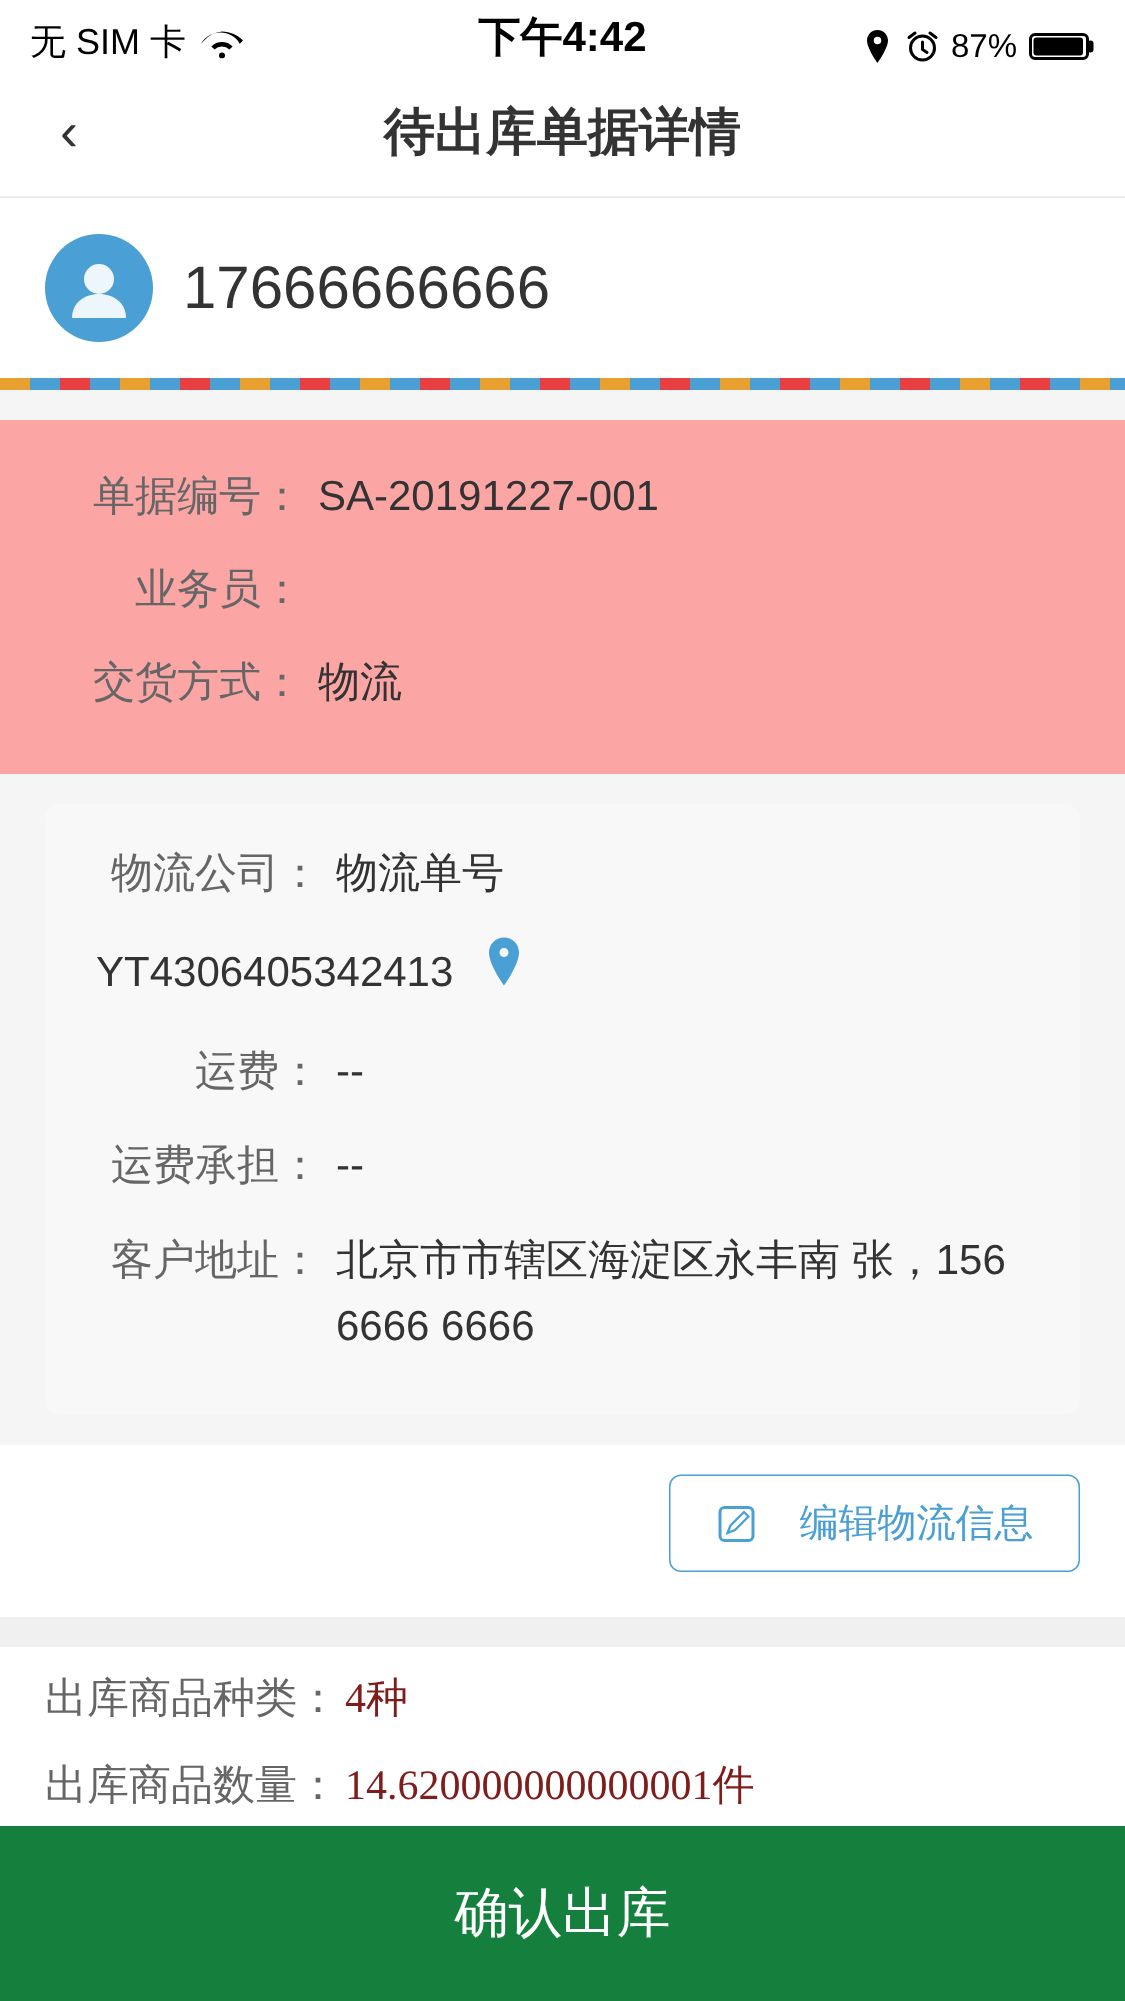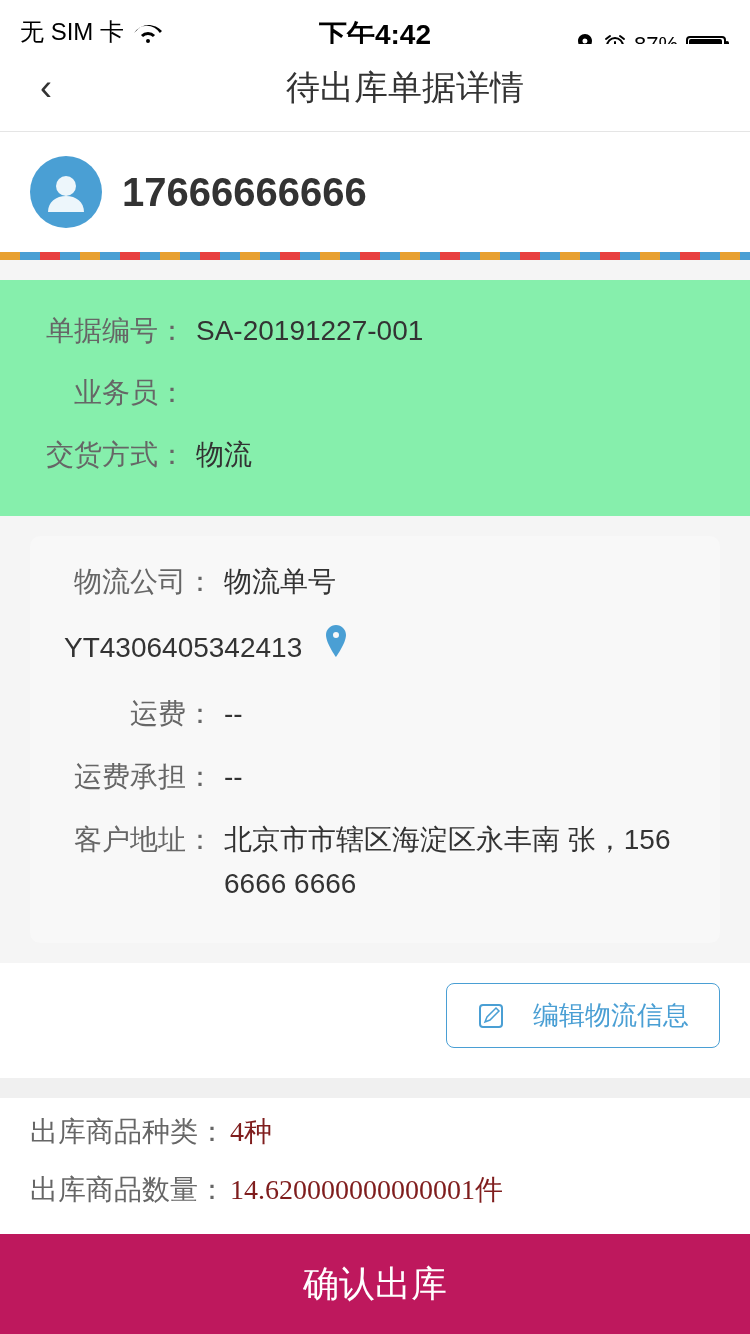--- a/index.html
+++ b/index.html
@@ -12,23 +12,23 @@
       position: relative;
       overflow-x: hidden;
     }
 
     
     .status-bar {
       width: 750px;
       height: 44px;
       background: #fff;
       display: flex;
-      align-items: flex-start;
+      align-items: flex-end;
       justify-content: space-between;
-      padding: 16px 20px;
+      padding: 0 20px;
       font-size: 26px;
       color: #000;
     }
     .status-left {
       display: flex;
       align-items: center;
       gap: 10px;
       font-size: 24px;
       font-weight: 500;
     }
@@ -62,23 +62,22 @@
       font-size: 36px;
       color: #333;
       cursor: pointer;
       padding: 10px;
     }
     .nav-title {
       position: absolute;
       left: 50%;
       transform: translateX(-50%);
       font-size: 34px;
-      font-weight: 400;
+      font-weight: 700;
       color: #333;
-      margin-left: 30px;
     }
 
     
     .content {
       padding-bottom: 120px;
     }
 
     
     .phone-section {
       background: #fff;
@@ -94,41 +93,41 @@
       background: #4a9fd4;
       display: flex;
       align-items: center;
       justify-content: center;
       flex-shrink: 0;
     }
     .avatar svg { width: 48px; height: 48px; }
     .phone-number {
       font-size: 40px;
       color: #333;
-      font-weight: 700;
+      font-weight: 400;
     }
 
     
     .dashed-divider {
       height: 8px;
       width: 100%;
       background: repeating-linear-gradient(
         90deg,
         #e8a030 0px, #e8a030 20px,
         #4a9fd4 20px, #4a9fd4 40px,
         #e84040 40px, #e84040 60px,
         #4a9fd4 60px, #4a9fd4 80px
       );
       margin: 0;
     }
 
     
     .info-section {
-      background: #86efac;
-      padding: 30px 30px 20px 26px;
+      background: #fca5a5;
+      padding: 30px 30px 20px 42px;
       margin-top: 20px;
     }
     .info-row {
       display: flex;
       align-items: flex-start;
       margin-bottom: 20px;
       font-size: 28px;
       line-height: 1.5;
     }
     .info-label {
@@ -247,22 +246,22 @@
       gap: 10px;
       cursor: pointer;
     }
 
     
     .bottom-bar {
       position: fixed;
       bottom: 0;
       left: 0;
       width: 750px;
-      height: 100px;
-      background: #be185d;
+      height: 117px;
+      background: #15803d;
       display: flex;
       align-items: center;
       justify-content: center;
       cursor: pointer;
     }
     .confirm-btn-text {
       font-size: 36px;
       color: #fff;
       font-weight: 500;
     }

